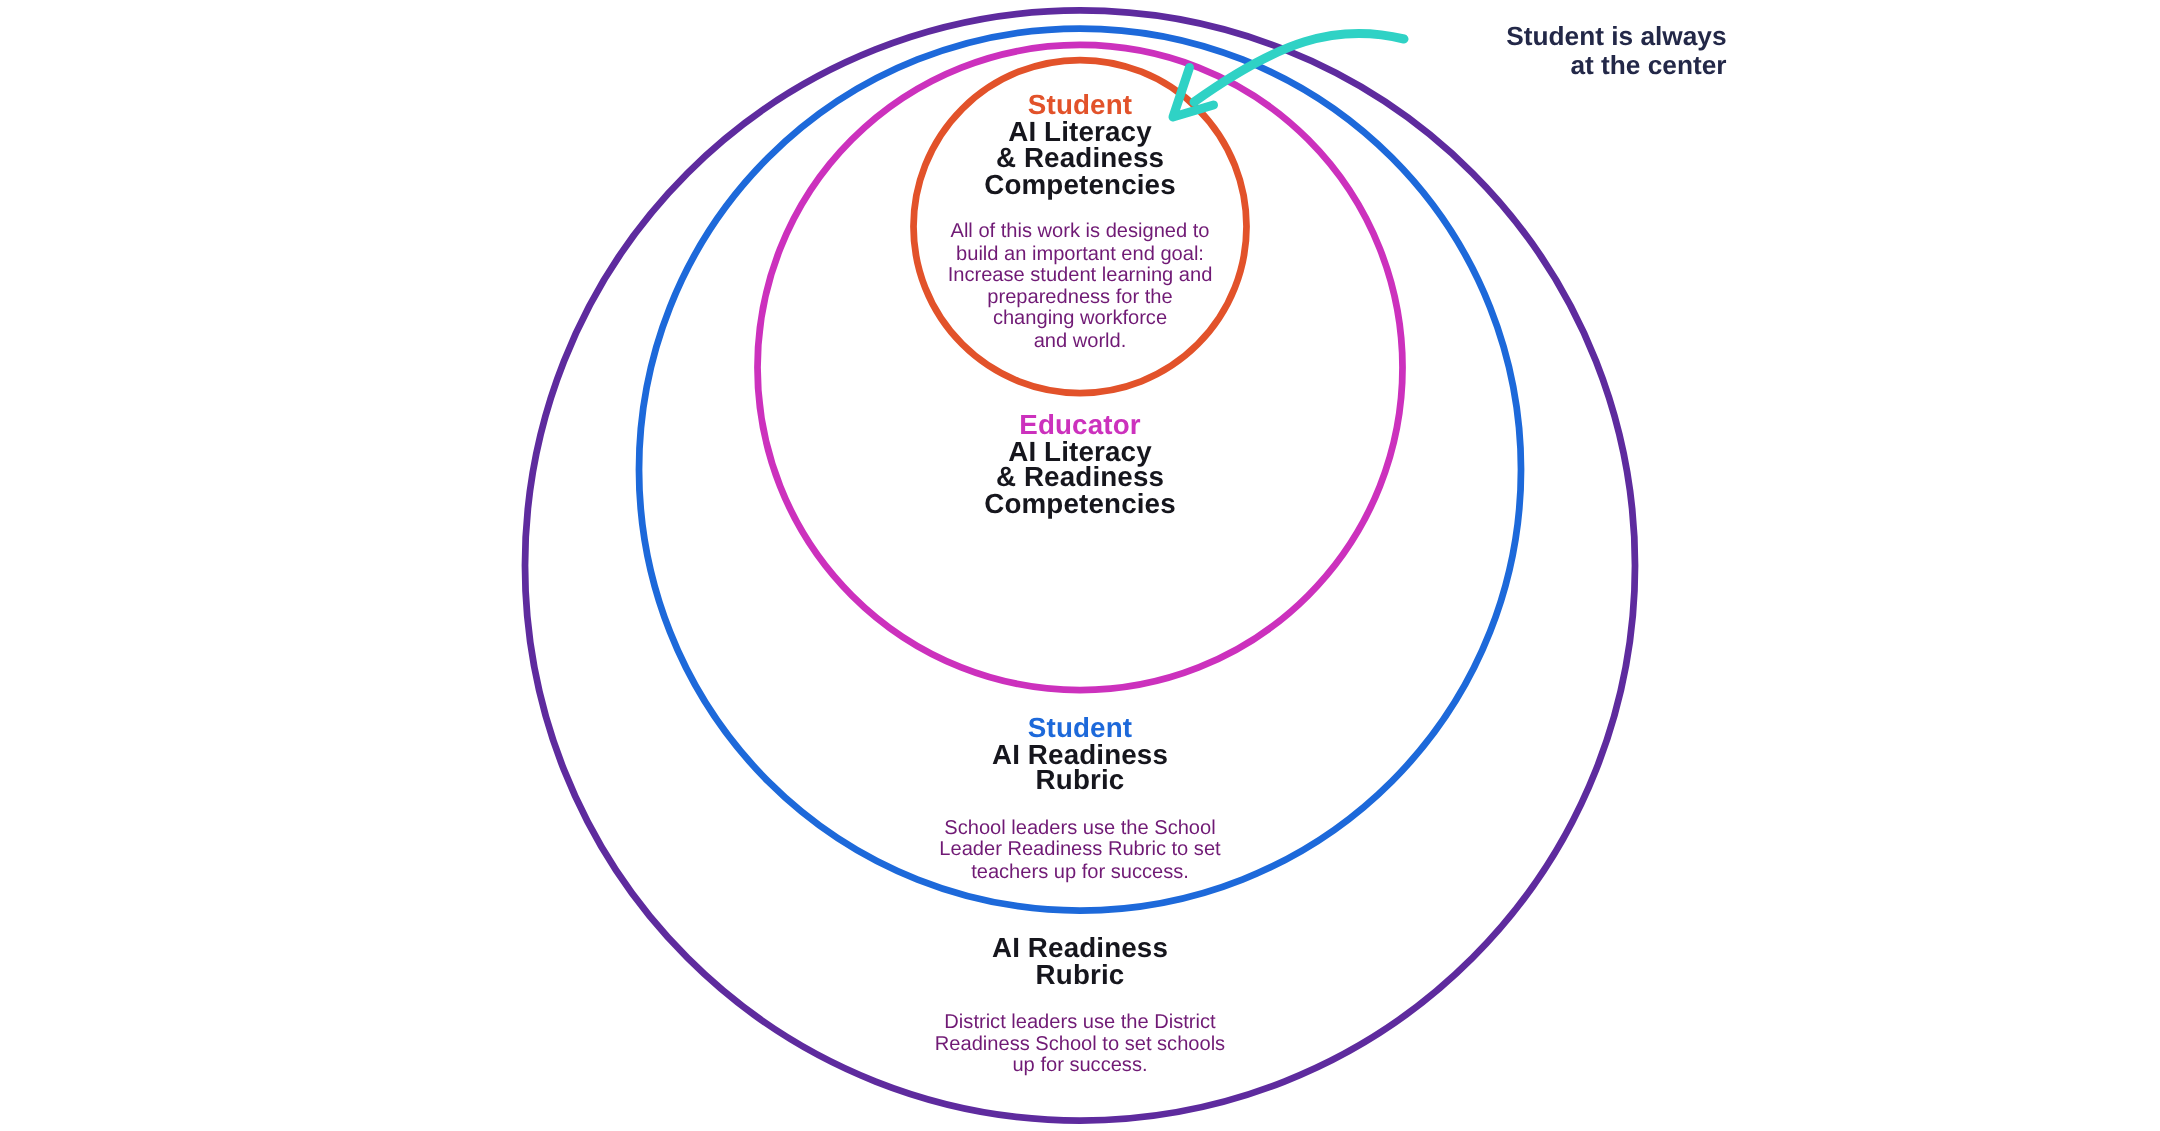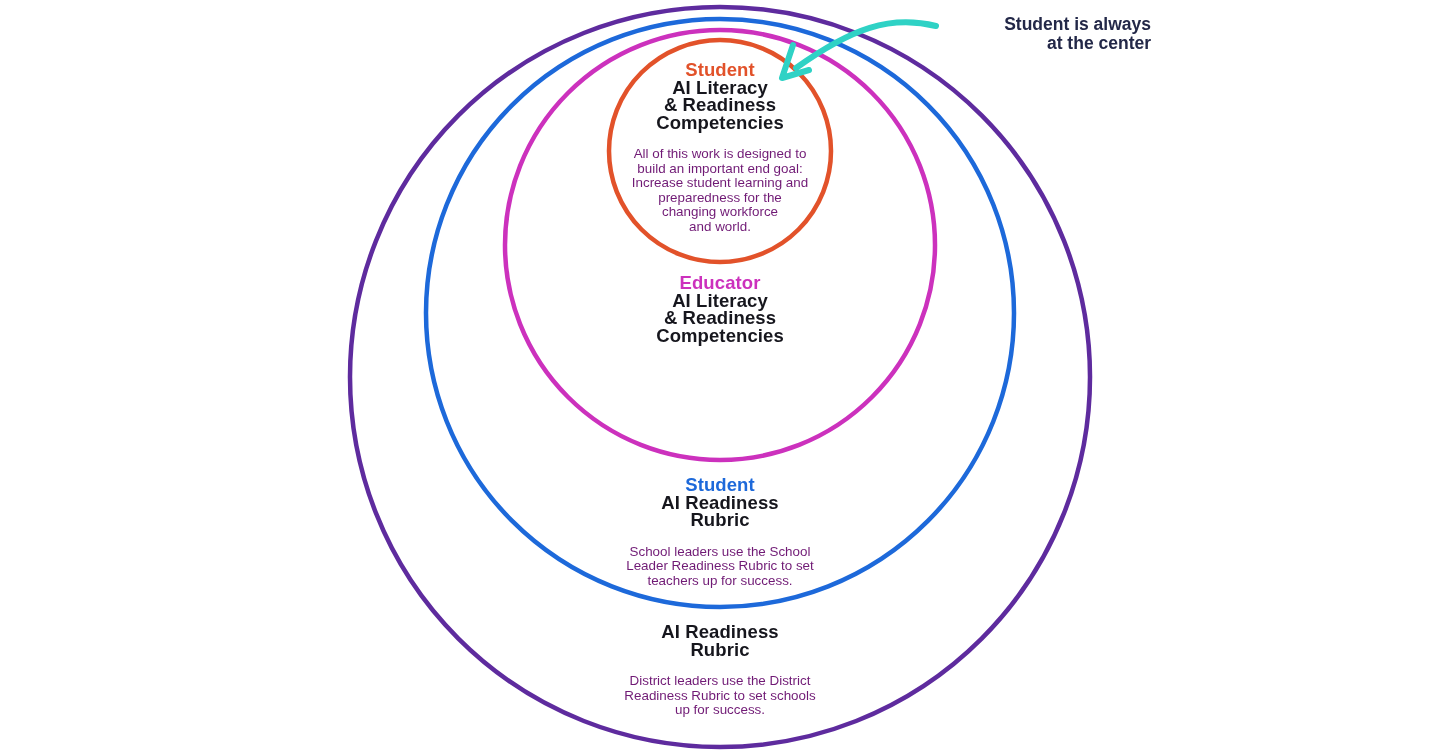--- a/index.html
+++ b/index.html
@@ -108,20 +108,20 @@
 Rubric</div>
     <p class="ring-body">School leaders use the School
 Leader Readiness Rubric to set
 teachers up for success.</p>
   </div>
 
   <div class="ring-label" style="top:623px">
     <div class="ring-subtitle">AI Readiness
 Rubric</div>
     <p class="ring-body">District leaders use the District
-Readiness Rubric to set schools
+Readiness School to set schools
 up for success.</p>
   </div>
 
   <div class="annotation-label">Student is always
 at the center</div>
 
 </div>
 
 </body></html>

